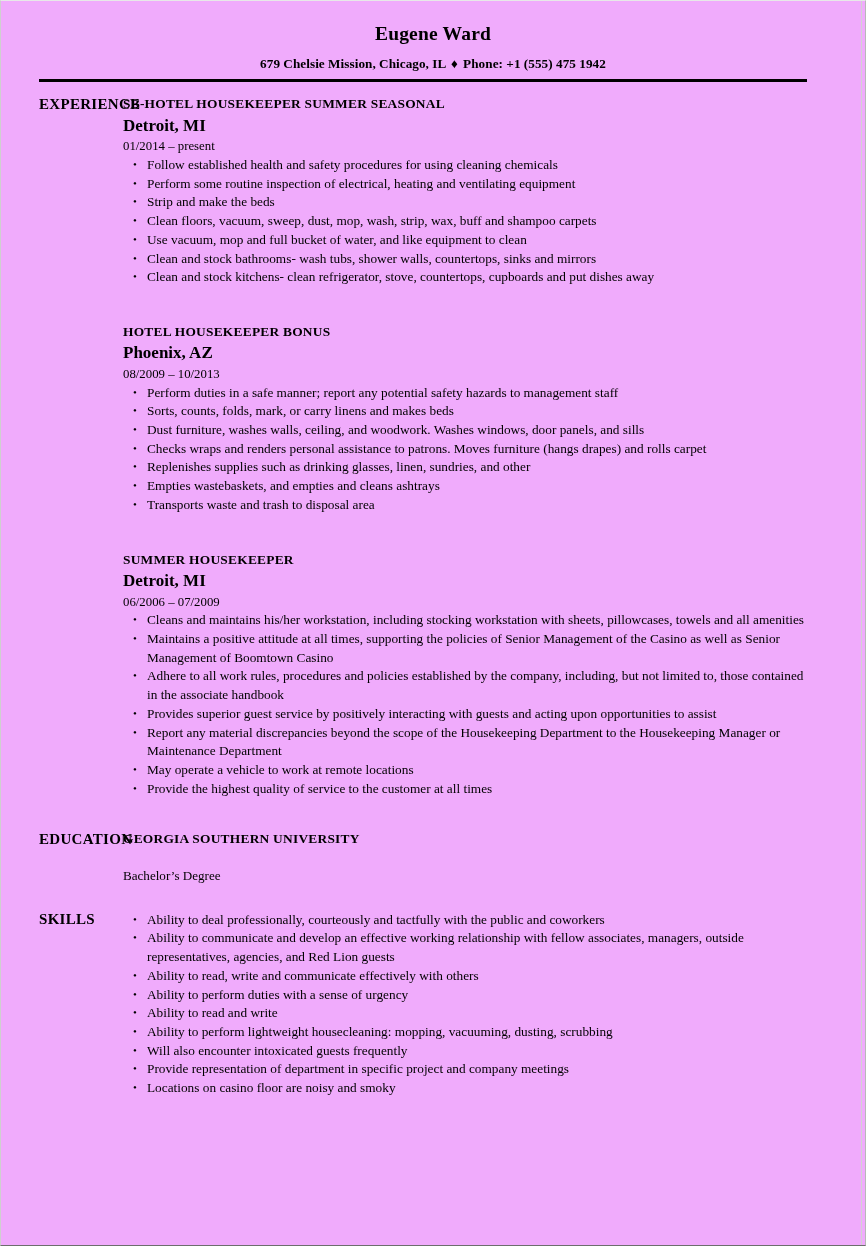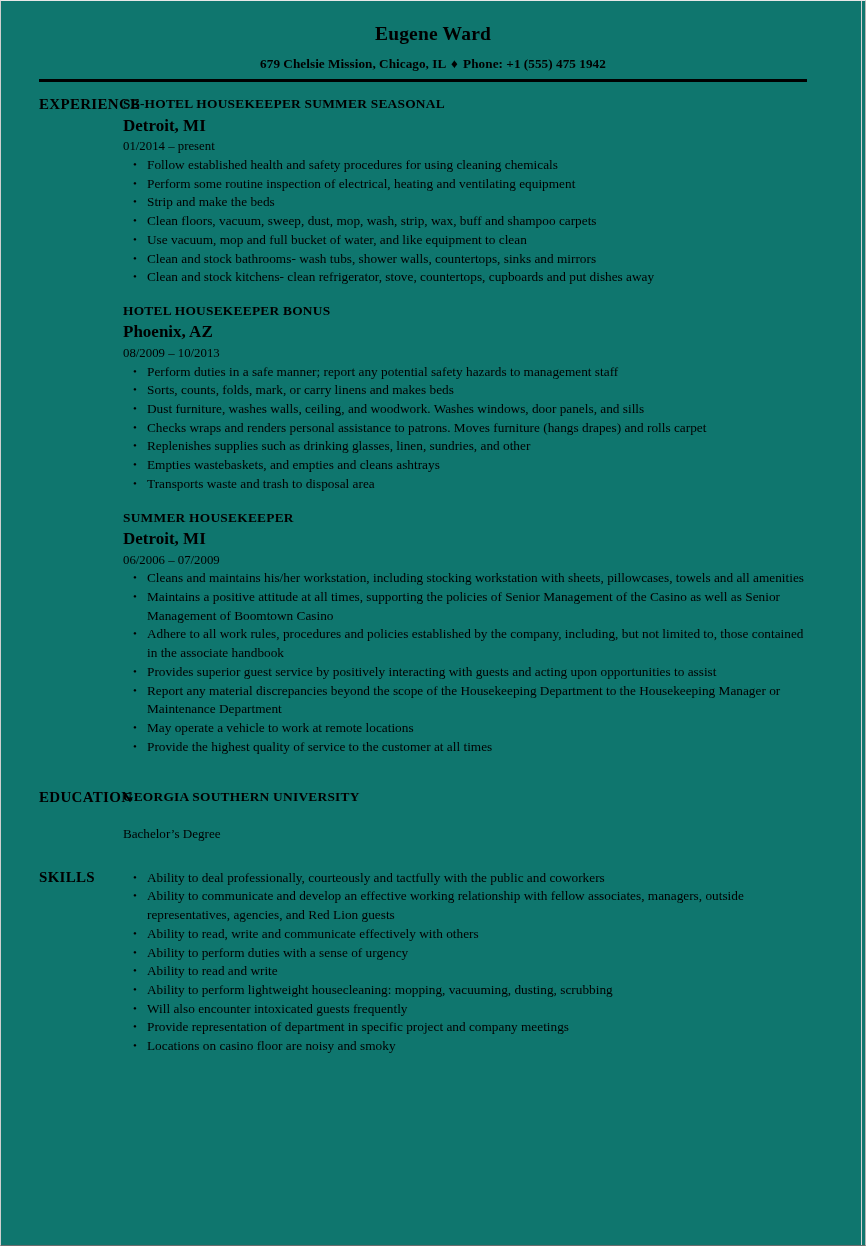--- a/index.html
+++ b/index.html
@@ -4,21 +4,21 @@
 <style>
   html, body {
     margin: 0;
     padding: 0;
     background: #ffffff;
   }
   .page {
     position: relative;
     width: 866px;
     height: 1246px;
-    background: #0f766e;
+    background: #f0abfc;
     box-sizing: border-box;
     border-right: 1px solid #b8b8b8;
     border-bottom: 1px solid #6d6d6d;
     border-left: 1px solid #cfcfcf;
     border-top: 1px solid #e8e8e8;
     overflow: hidden;
     font-family: "Liberation Serif", "DejaVu Serif", serif;
     color: #000000;
   }
   .page::after {
@@ -81,21 +81,21 @@
     flex: 1 1 auto;
     padding-right: 55px;
     min-width: 0;
   }
 
   
   .job {
     margin-bottom: 0;
   }
   .job + .job {
-    margin-top: 15px;
+    margin-top: 36px;
   }
   .job-title {
     font-size: 13.4px;
     font-weight: bold;
     letter-spacing: 0.25px;
     line-height: 1.3;
   }
   .job-location {
     font-size: 17px;
     font-weight: bold;

